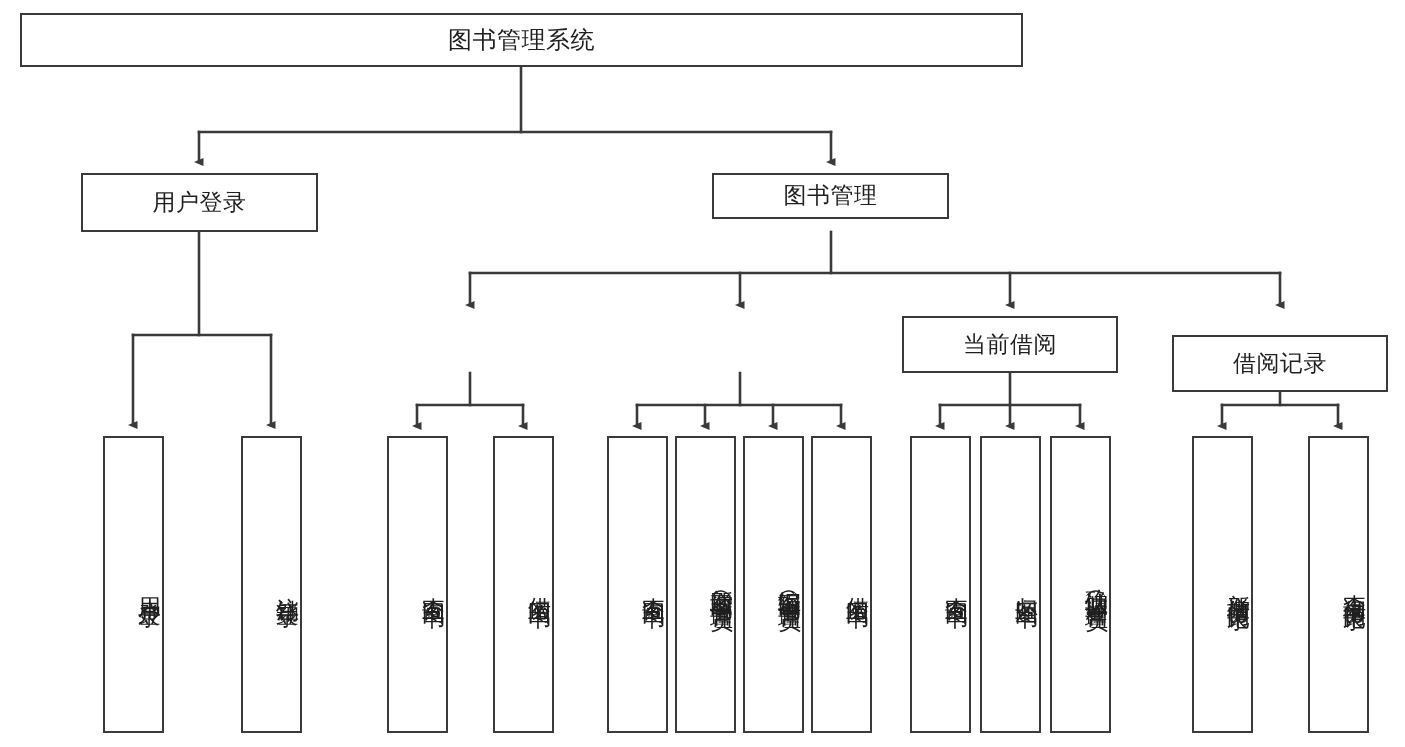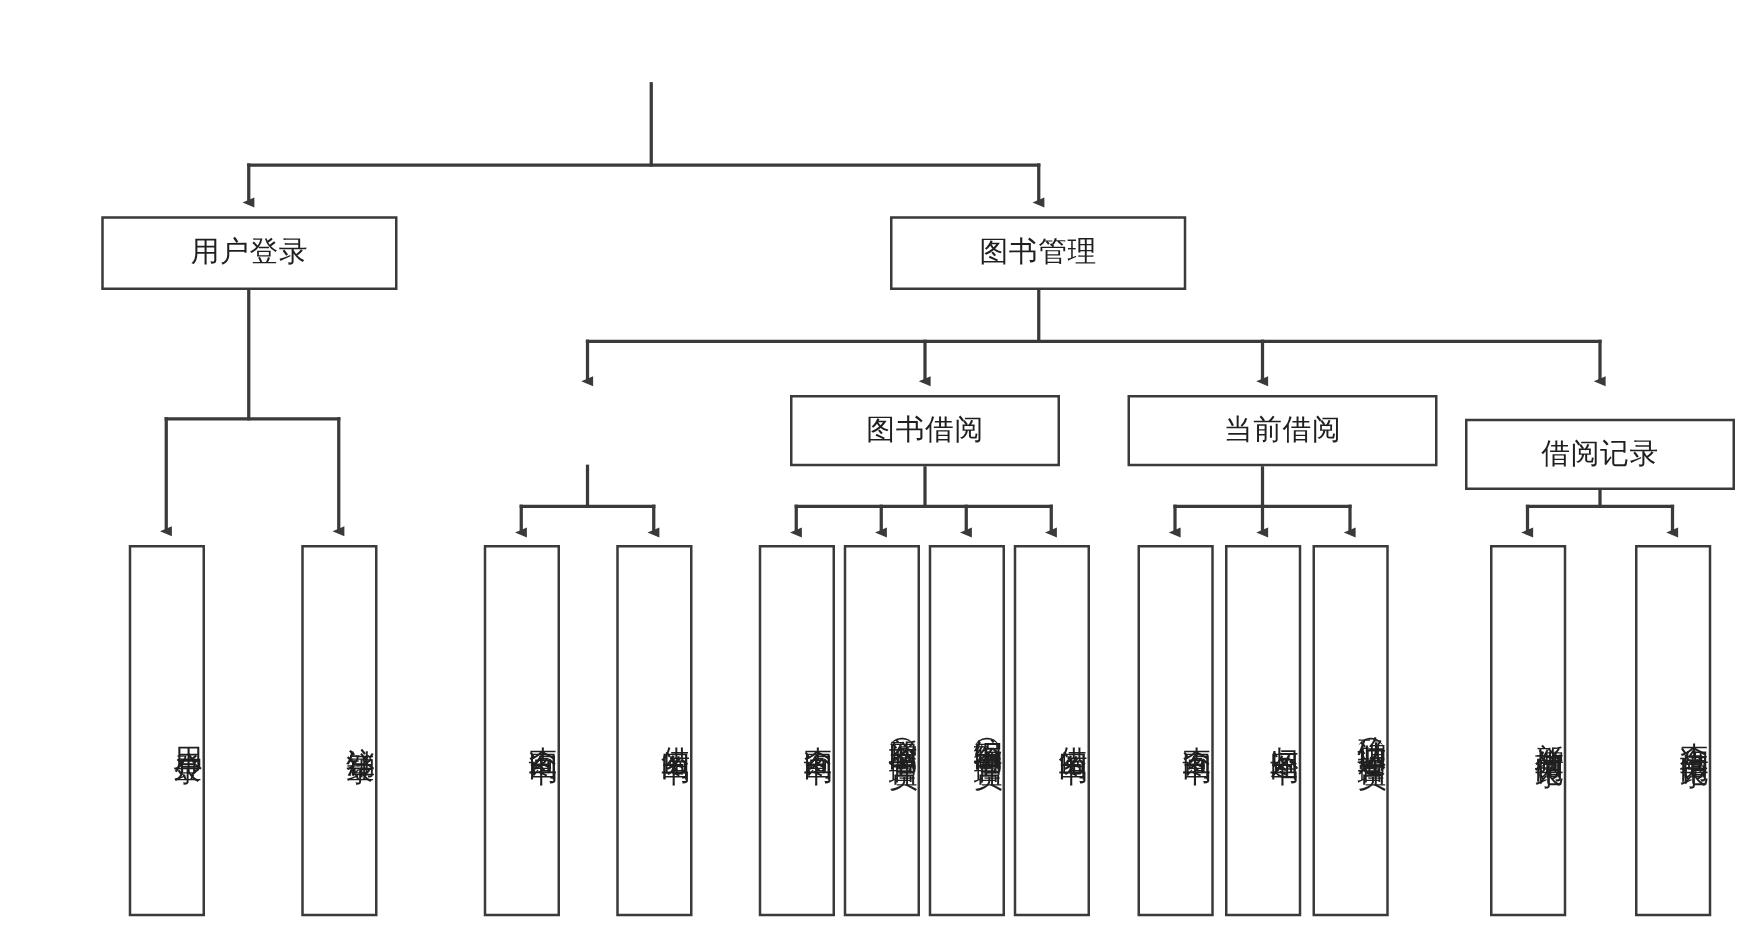--- a/index.html
+++ b/index.html
@@ -114,35 +114,35 @@
       <path d="M1010,405 L1010,426" marker-end="url(#arrow)"></path>
       <path d="M1080,405 L1080,426" marker-end="url(#arrow)"></path>
 
       <path d="M1280,373 L1280,405"></path>
       <path d="M1222,405 L1338,405"></path>
       <path d="M1222,405 L1222,426" marker-end="url(#arrow)"></path>
       <path d="M1338,405 L1338,426" marker-end="url(#arrow)"></path>
     </g>
   </svg>
 
+  <div class="node root h" style="left:20px; top:13px; width:1003px; height:54px;">
+    <span>图书管理系统</span>
+  </div>
 
   <div class="node h" style="left:81px; top:173px; width:237px; height:59px;">
     <span>用户登录</span>
   </div>
 
-  <div class="node h" style="left:712px; top:173px; width:237px; height:59px;align-items:center;">
+  <div class="node h" style="left:712px; top:173px; width:237px; height:46px;align-items:center;">
     <span>图书管理</span>
   </div>
 
 
-  <div class="node h" style="left:632px; top:316px; width:216px; height:57px;">
-    <span>图书借阅</span>
-  </div>
-
-  <div class="node h" style="left:902px; top:316px; width:248px; height:57px;">
+
+  <div class="node h" style="left:902px; top:316px; width:216px; height:57px;">
     <span>当前借阅</span>
   </div>
 
   <div class="node h" style="left:1172px; top:335px; width:216px; height:57px;">
     <span>借阅记录</span>
   </div>
 
   <div class="node v" style="left:103px; top:436px; width:61px; height:297px;">
     <span class="vtxt">用户登录</span>
   </div>

